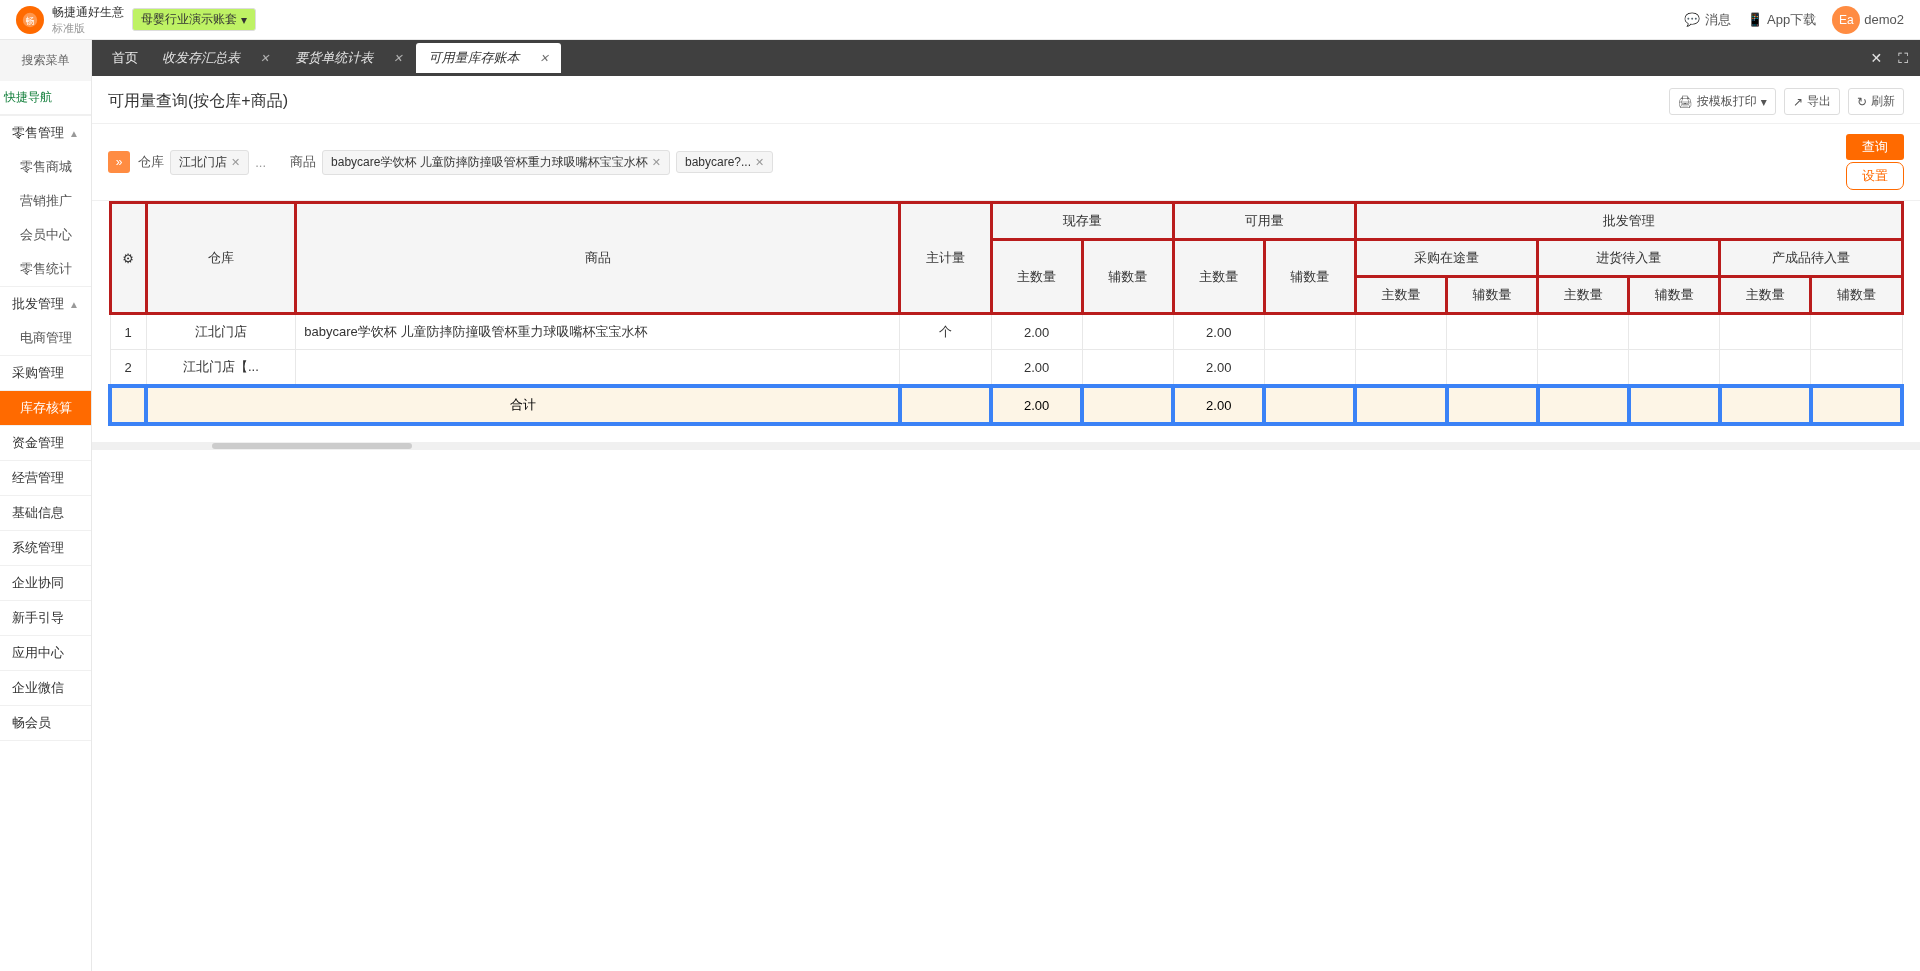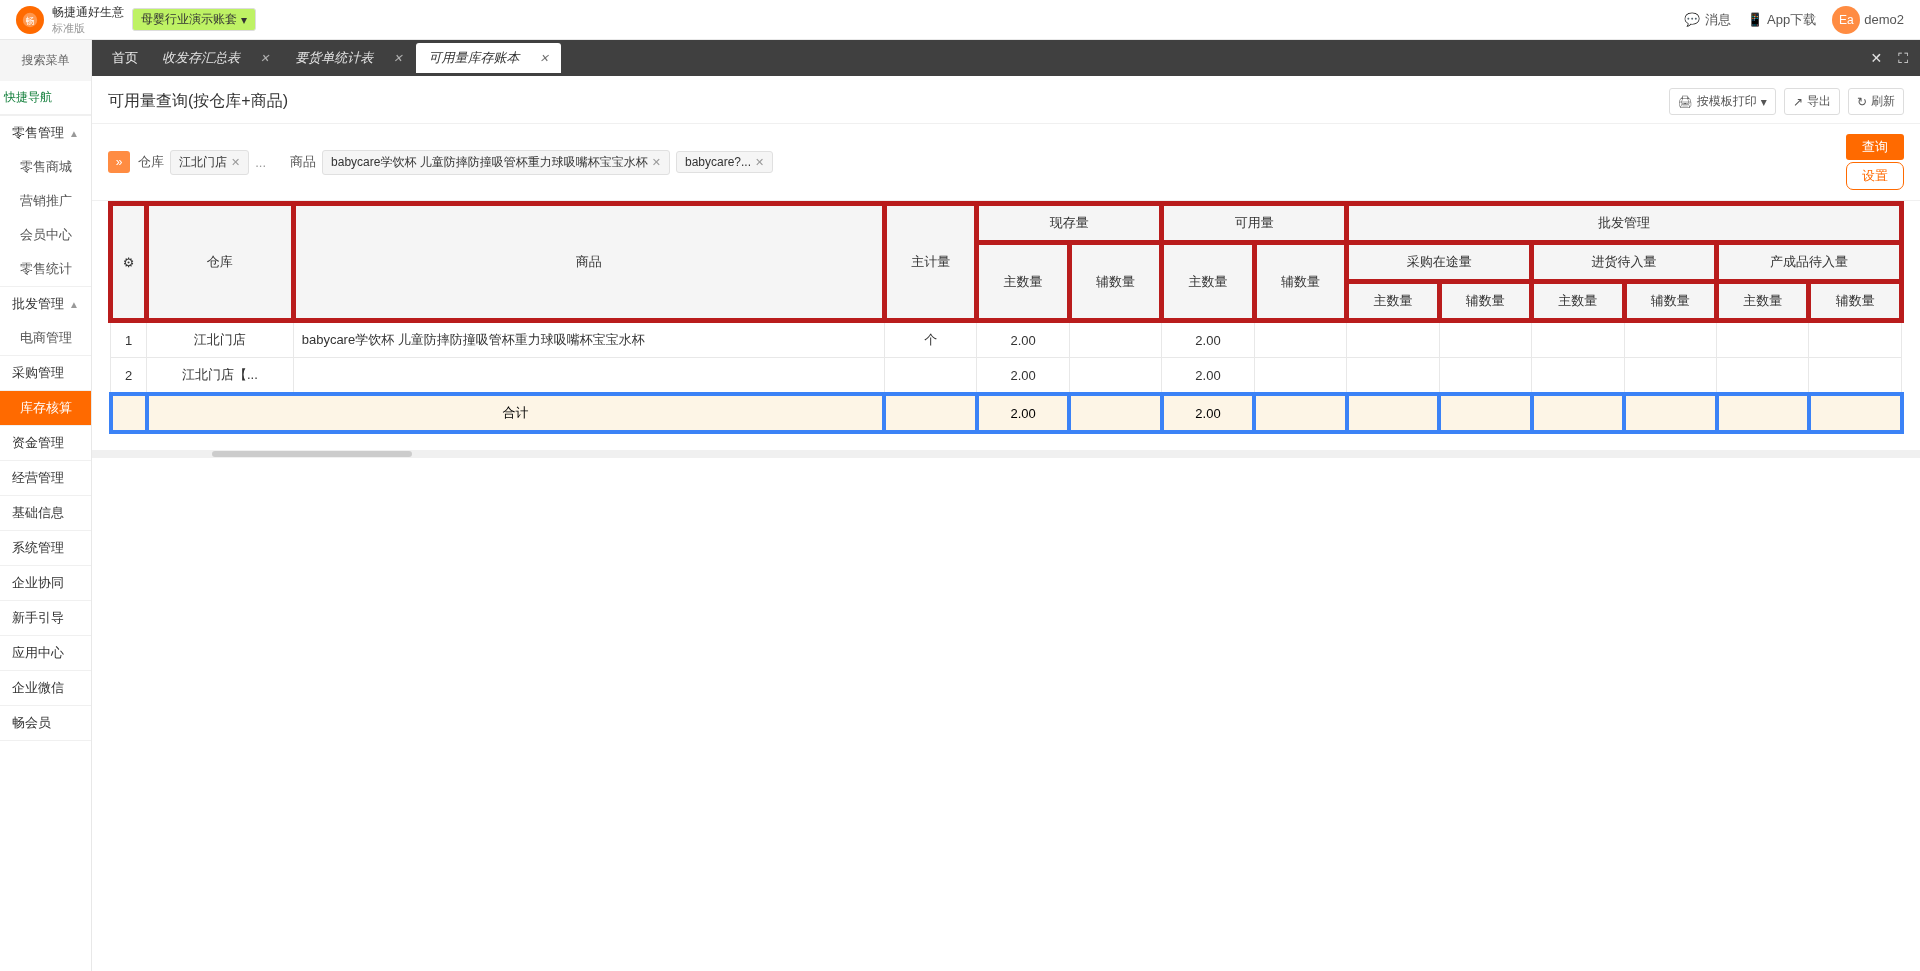--- a/index.html
+++ b/index.html
@@ -141,21 +141,21 @@
     .settings-btn {
       background: #fff; color: #ff6a00; border: 1px solid #ff6a00; border-radius: 7px;
       padding: 4px 12px; font-size: 13px; cursor: pointer;
     }
 
     
     .table-container { padding: 0 16px 16px; background: #fff; }
     table { width: 100%; border-collapse: collapse; font-size: 13px; }
     thead tr th {
       background: #f5f5f5; padding: 8px 6px; text-align: center;
-      border: 5px solid #b91c1c; font-weight: 500; color: #333;
+      border: 3px solid #b91c1c; font-weight: 500; color: #333;
     }
     tbody tr td {
       padding: 8px 6px; text-align: center;
       border: 1px solid #e8e8e8; color: #333;
     }
     .settings-col { width: 36px; background: #f5f5f5; }
     tfoot tr td {
       padding: 8px 6px; background: #fdf5e6; font-weight: 500;
       border: 4px solid #3b82f6; text-align: center;
     }

